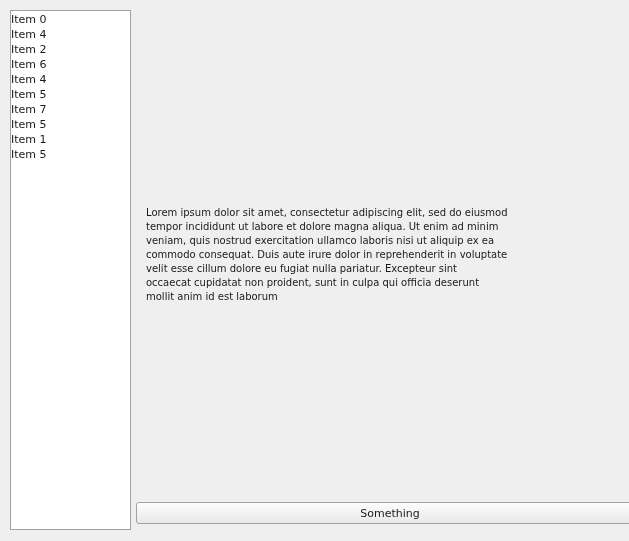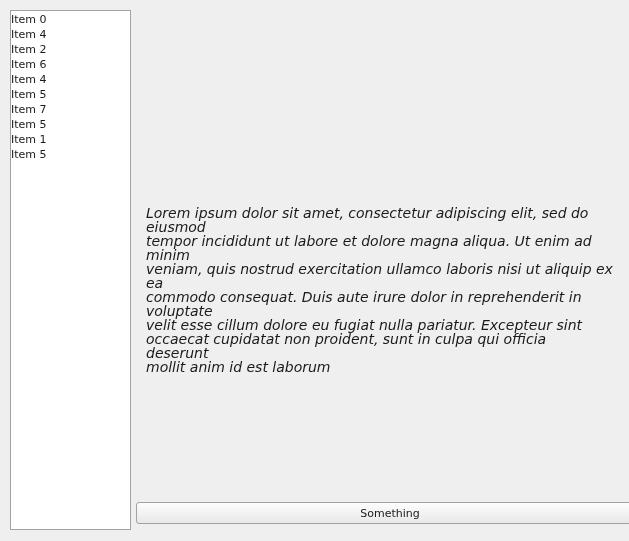--- a/index.html
+++ b/index.html
@@ -37,25 +37,24 @@
     text-align: left;
     color: var(--text, #1a1a1a);
     cursor: default;
   }
 
   .lorem-label {
     position: absolute;
     left: 146px;
     top: 206px;
     width: 467px;
-    font-size: 14px;
+    font-size: 10px;
     line-height: 14px;
     white-space: pre-line;
     color: var(--text, #1a1a1a);
-    font-style: italic;
   }
 
   .push-button {
     position: absolute;
     left: 136px;
     top: 502px;
     width: 508px;
     height: 22px;
     border: 1px solid var(--border, #a2a2a2);
     border-radius: 3px;

